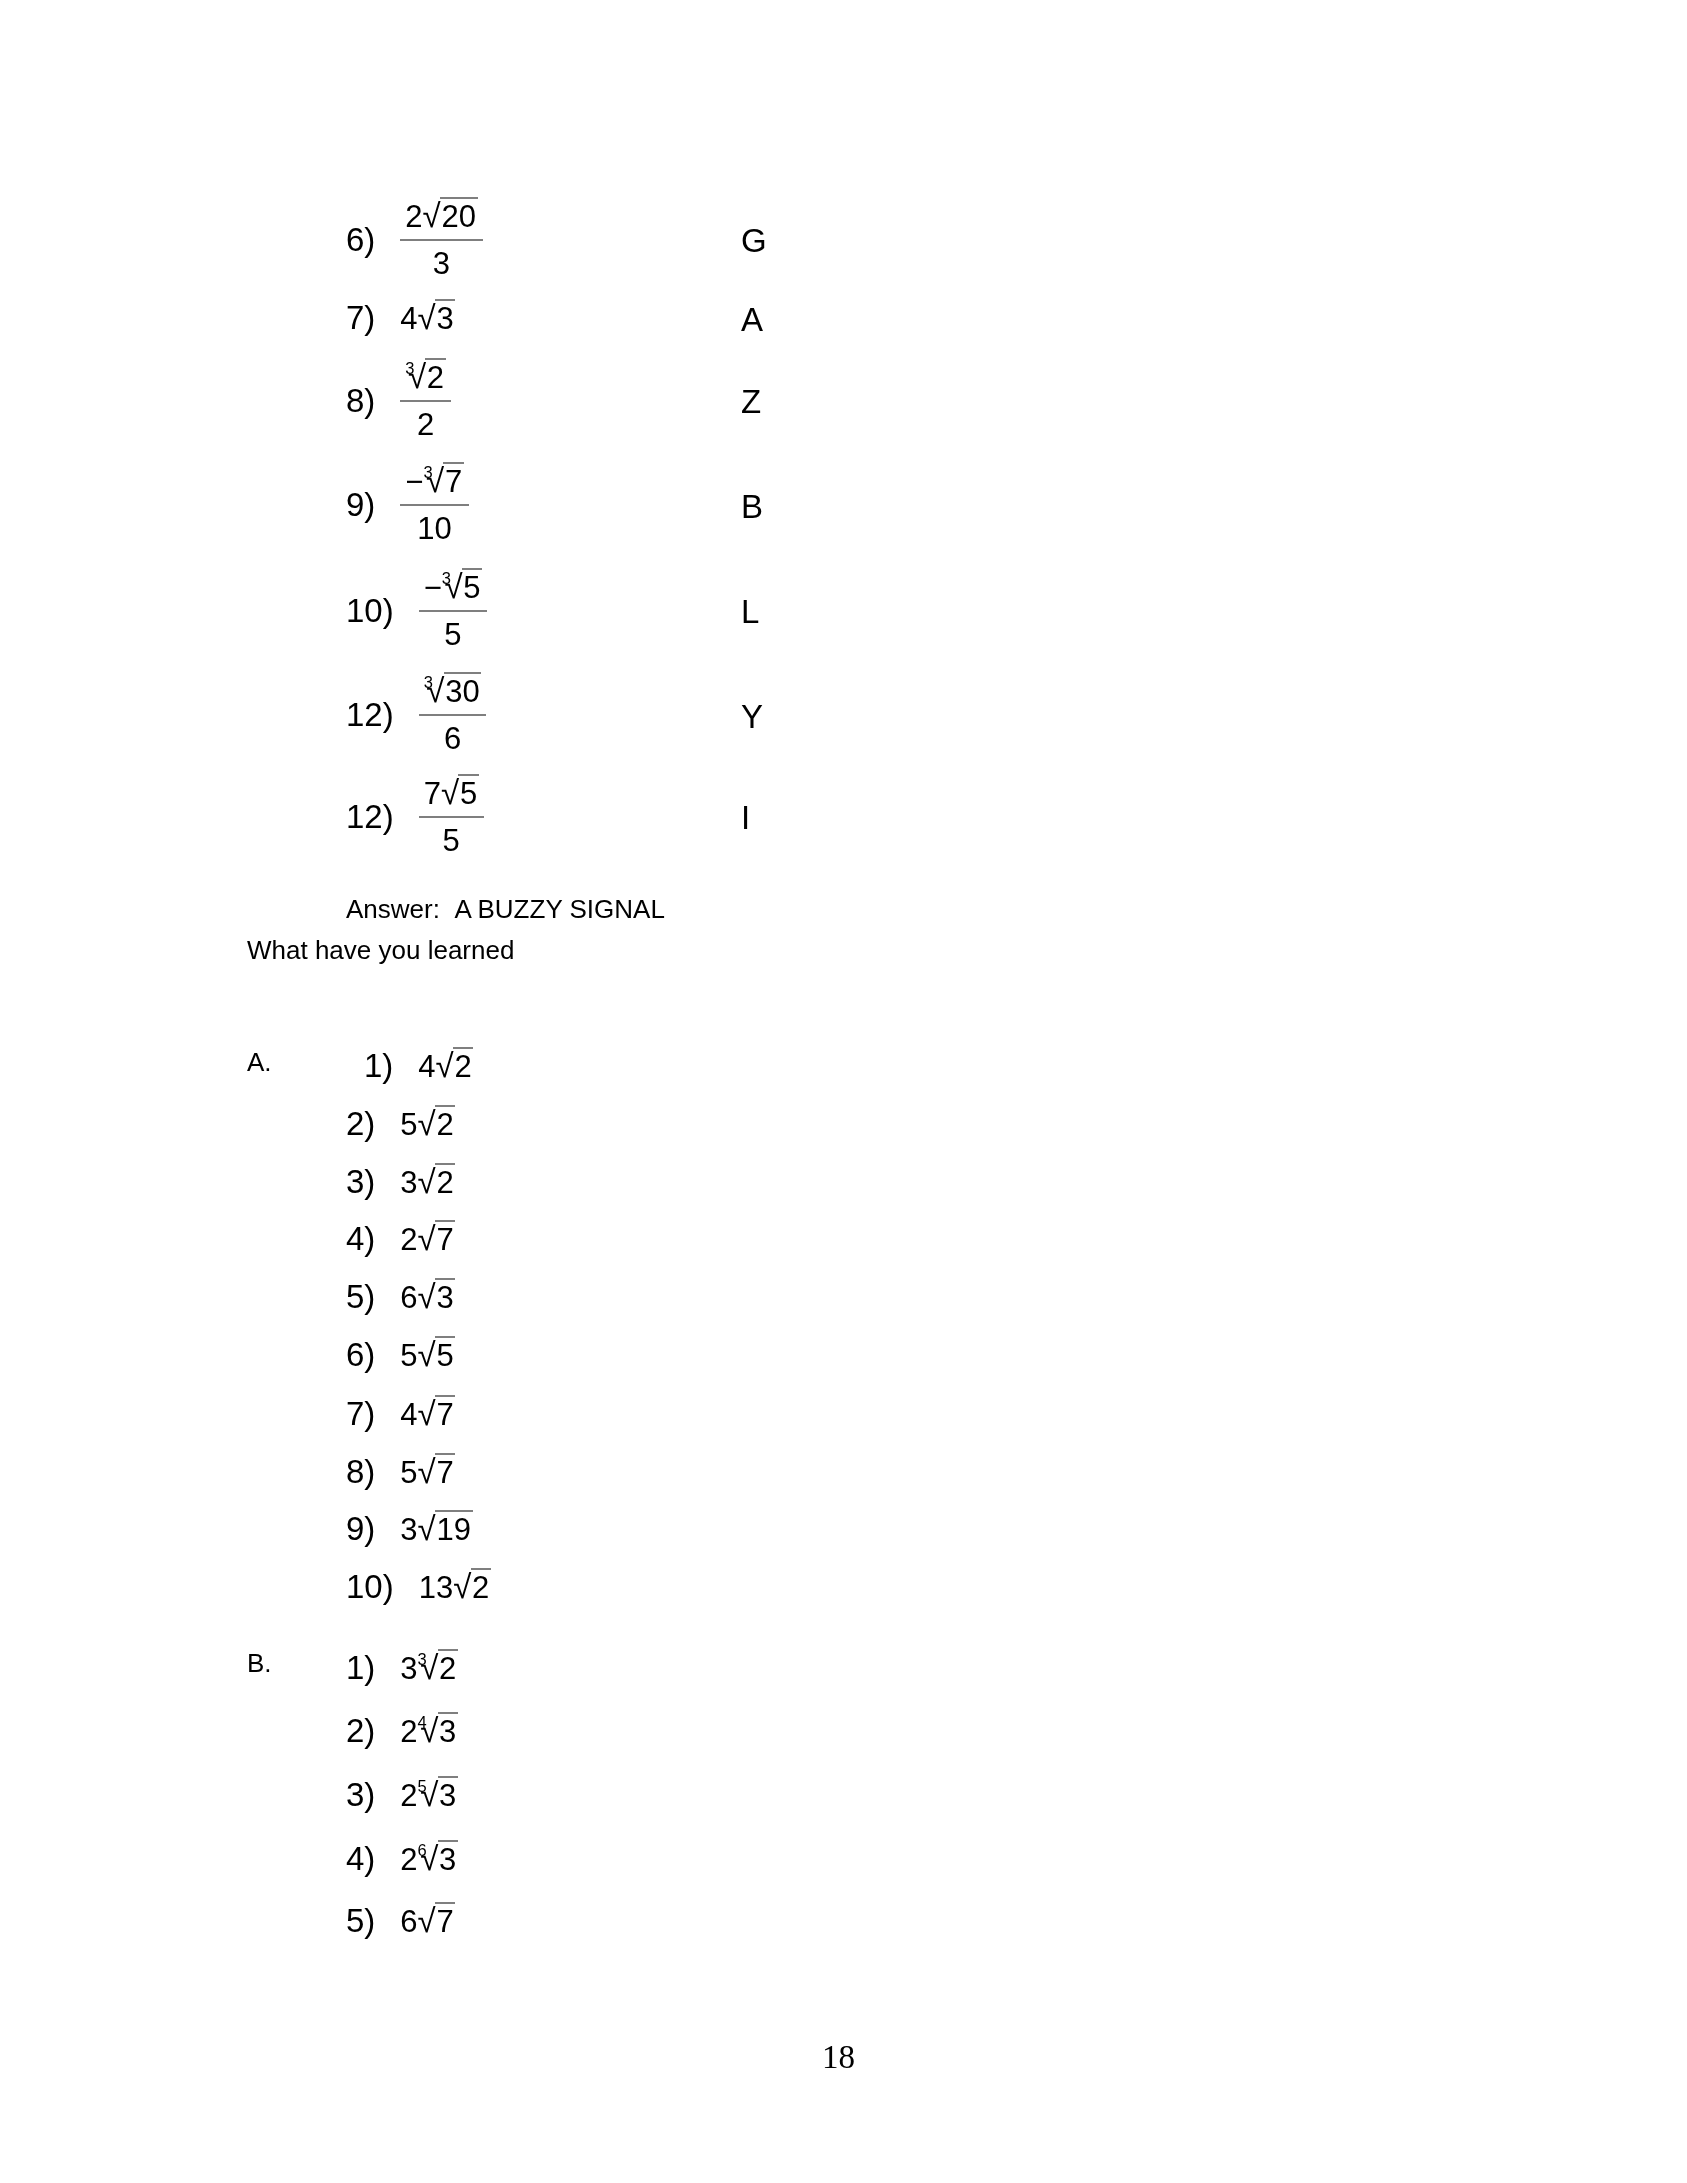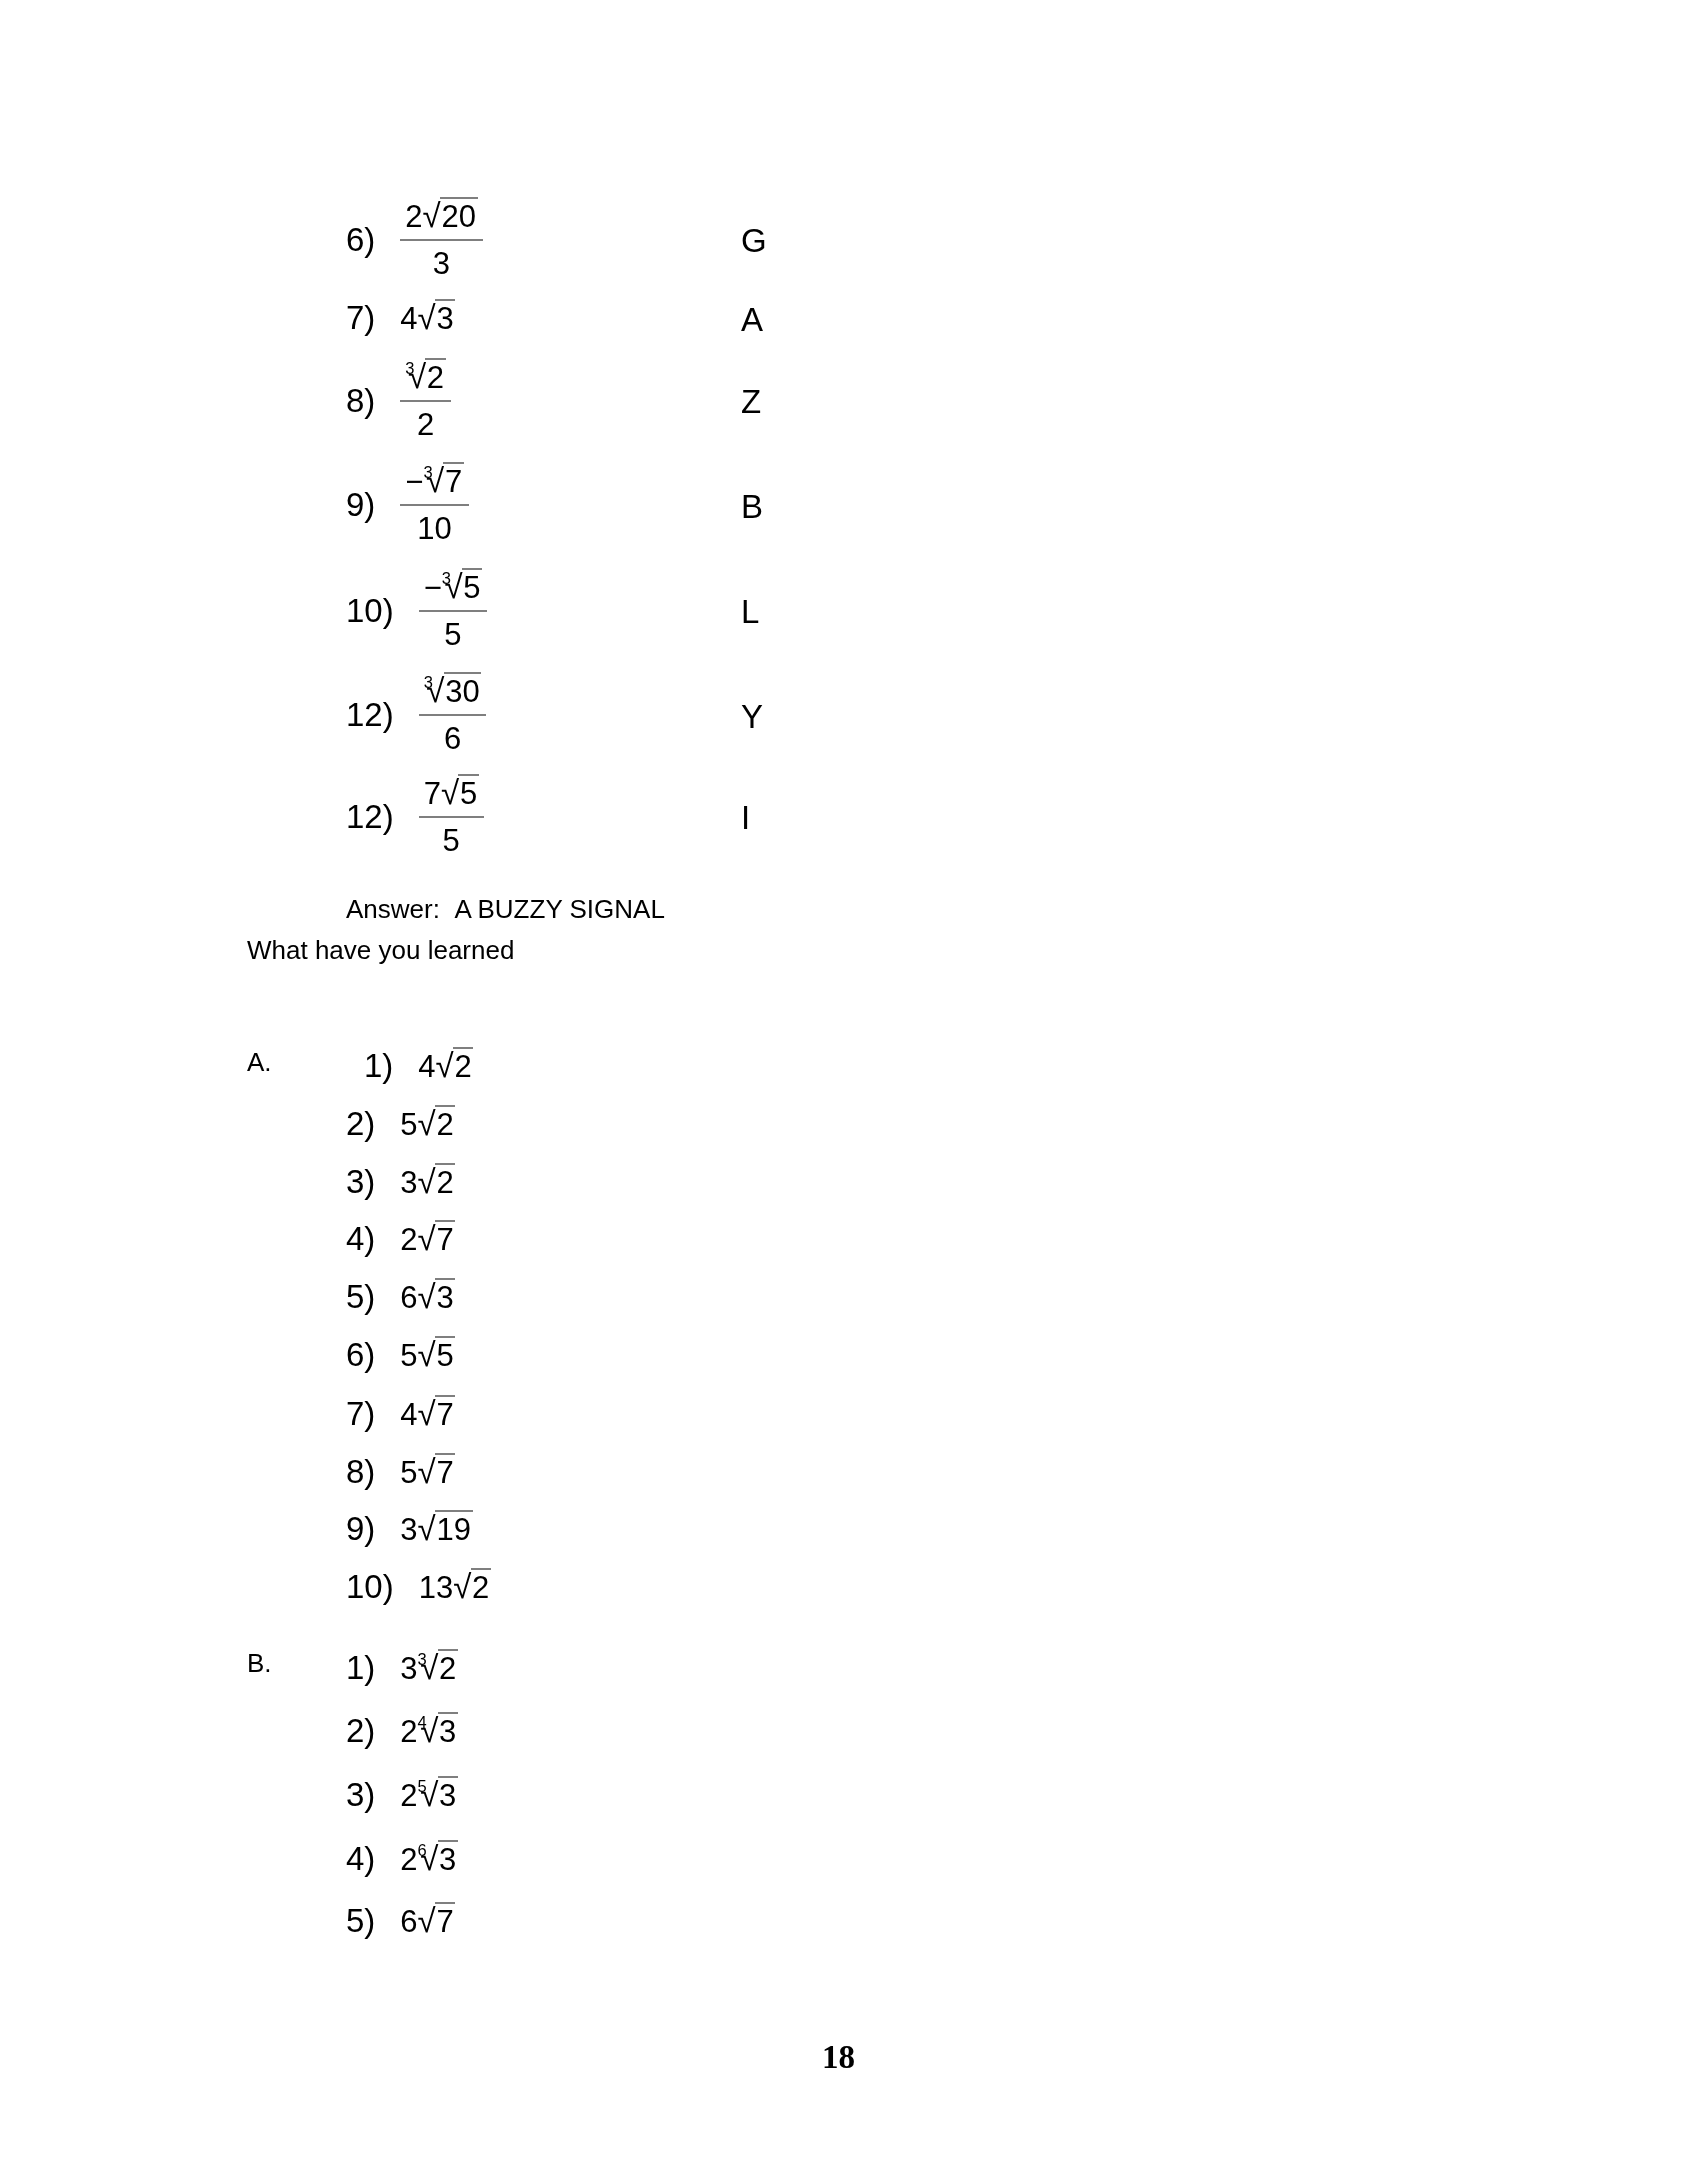--- a/index.html
+++ b/index.html
@@ -284,14 +284,14 @@
       <span class="expr">
         <span>6</span>
         <span class="rad">
           <span class="sym">√</span>
           <span class="rc">7</span>
         </span>
       </span>
     </div>
   </div>
 
-<div class="abs pagenum" style="left:822px; top:2039px;font-weight:bold;">18</div>
+<div class="abs pagenum" style="left:822px; top:2039px;">18</div>
 
 
 </body></html>

